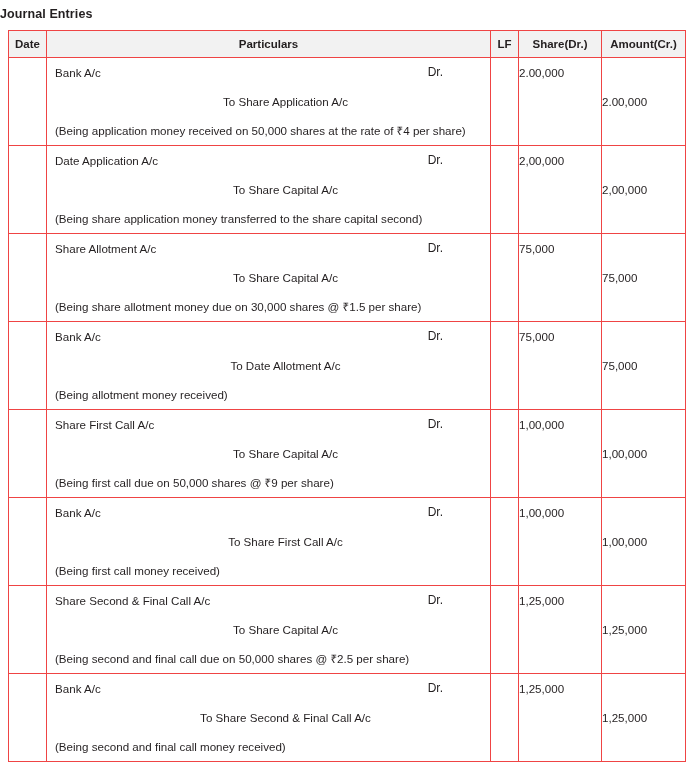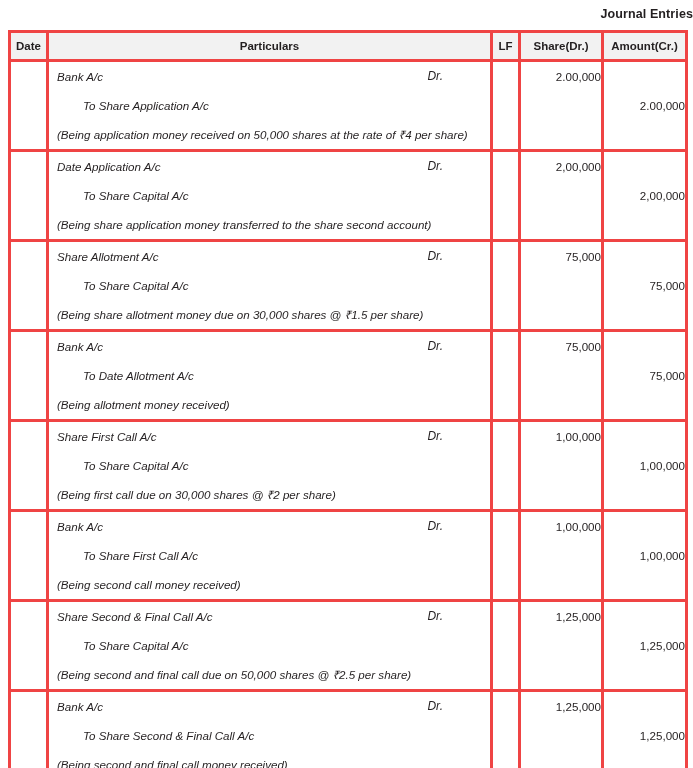--- a/index.html
+++ b/index.html
@@ -17,40 +17,40 @@
   }
 
   .page {
     width: 693px;
     height: 768px;
     position: relative;
     padding: 0;
   }
 
   .doc-title {
-    text-align: right;
+    text-align: left;
     font-size: 12.5px;
     font-weight: bold;
     color: #231f20;
     letter-spacing: 0.1px;
     padding-top: 7px;
     padding-bottom: 9px;
   }
 
   .journal-table {
     width: 677px;
     margin: 0 8px;
     border-collapse: collapse;
     table-layout: fixed;
     border: 1px solid #cfcfcf;
   }
 
   .journal-table th,
   .journal-table td {
-    border: 3px solid #ef4444;
+    border: 1px solid #ef4444;
     padding: 0;
     vertical-align: top;
   }
 
   thead th {
     background: #f2f2f2;
     font-size: 11.5px;
     font-weight: bold;
     color: #231f20;
     text-align: center;
@@ -74,42 +74,41 @@
   }
 
   .line {
     position: relative;
     height: 29px;
     line-height: 29px;
     font-size: 11.6px;
     color: #231f20;
     white-space: nowrap;
     padding-left: 8px;
-    font-style: italic;
   }
   .line.debit-line { padding-left: 8px; }
-  .line.credit-line { padding-left: 34px; }
+  .line.credit-line { padding-left: 34px; text-align: center; }
   .line.narration-line { padding-left: 8px; }
 
   .dr-marker {
     position: absolute;
     right: 47px;
     top: 0;
     font-size: 12px;
     color: #231f20;
   }
 
   .amount-cell {
     padding: 0;
   }
   .amount-line {
     height: 29px;
     line-height: 29px;
     font-size: 11.6px;
-    text-align: right;
+    text-align: left;
     color: #231f20;
   }
   .amount-line.blank { color: transparent; }
 
   tbody tr { height: 87px; }
 </style>
 </head>
 <body>
 
 <div class="page">
@@ -148,21 +147,21 @@
           <td class="amount-cell">
             <div class="amount-line blank">&nbsp;</div>
             <div class="amount-line">2.00,000</div>
           </td>
         </tr>
         <tr>
           <td class="cell-date"></td>
           <td class="particulars-cell">
             <div class="line debit-line"><span>Date Application A/c</span><span class="dr-marker">Dr.</span></div>
             <div class="line credit-line">To Share Capital A/c</div>
-            <div class="line narration-line">(Being share application money transferred to the share second account)</div>
+            <div class="line narration-line">(Being share application money transferred to the share capital second)</div>
           </td>
           <td class="cell-lf"></td>
           <td class="amount-cell">
             <div class="amount-line">2,00,000</div>
           </td>
           <td class="amount-cell">
             <div class="amount-line blank">&nbsp;</div>
             <div class="amount-line">2,00,000</div>
           </td>
         </tr>
@@ -196,37 +195,37 @@
           <td class="amount-cell">
             <div class="amount-line blank">&nbsp;</div>
             <div class="amount-line">75,000</div>
           </td>
         </tr>
         <tr>
           <td class="cell-date"></td>
           <td class="particulars-cell">
             <div class="line debit-line"><span>Share First Call A/c</span><span class="dr-marker">Dr.</span></div>
             <div class="line credit-line">To Share Capital A/c</div>
-            <div class="line narration-line">(Being first call due on 30,000 shares @ ₹2 per share)</div>
+            <div class="line narration-line">(Being first call due on 50,000 shares @ ₹9 per share)</div>
           </td>
           <td class="cell-lf"></td>
           <td class="amount-cell">
             <div class="amount-line">1,00,000</div>
           </td>
           <td class="amount-cell">
             <div class="amount-line blank">&nbsp;</div>
             <div class="amount-line">1,00,000</div>
           </td>
         </tr>
         <tr>
           <td class="cell-date"></td>
           <td class="particulars-cell">
             <div class="line debit-line"><span>Bank A/c</span><span class="dr-marker">Dr.</span></div>
             <div class="line credit-line">To Share First Call A/c</div>
-            <div class="line narration-line">(Being second call money received)</div>
+            <div class="line narration-line">(Being first call money received)</div>
           </td>
           <td class="cell-lf"></td>
           <td class="amount-cell">
             <div class="amount-line">1,00,000</div>
           </td>
           <td class="amount-cell">
             <div class="amount-line blank">&nbsp;</div>
             <div class="amount-line">1,00,000</div>
           </td>
         </tr>

